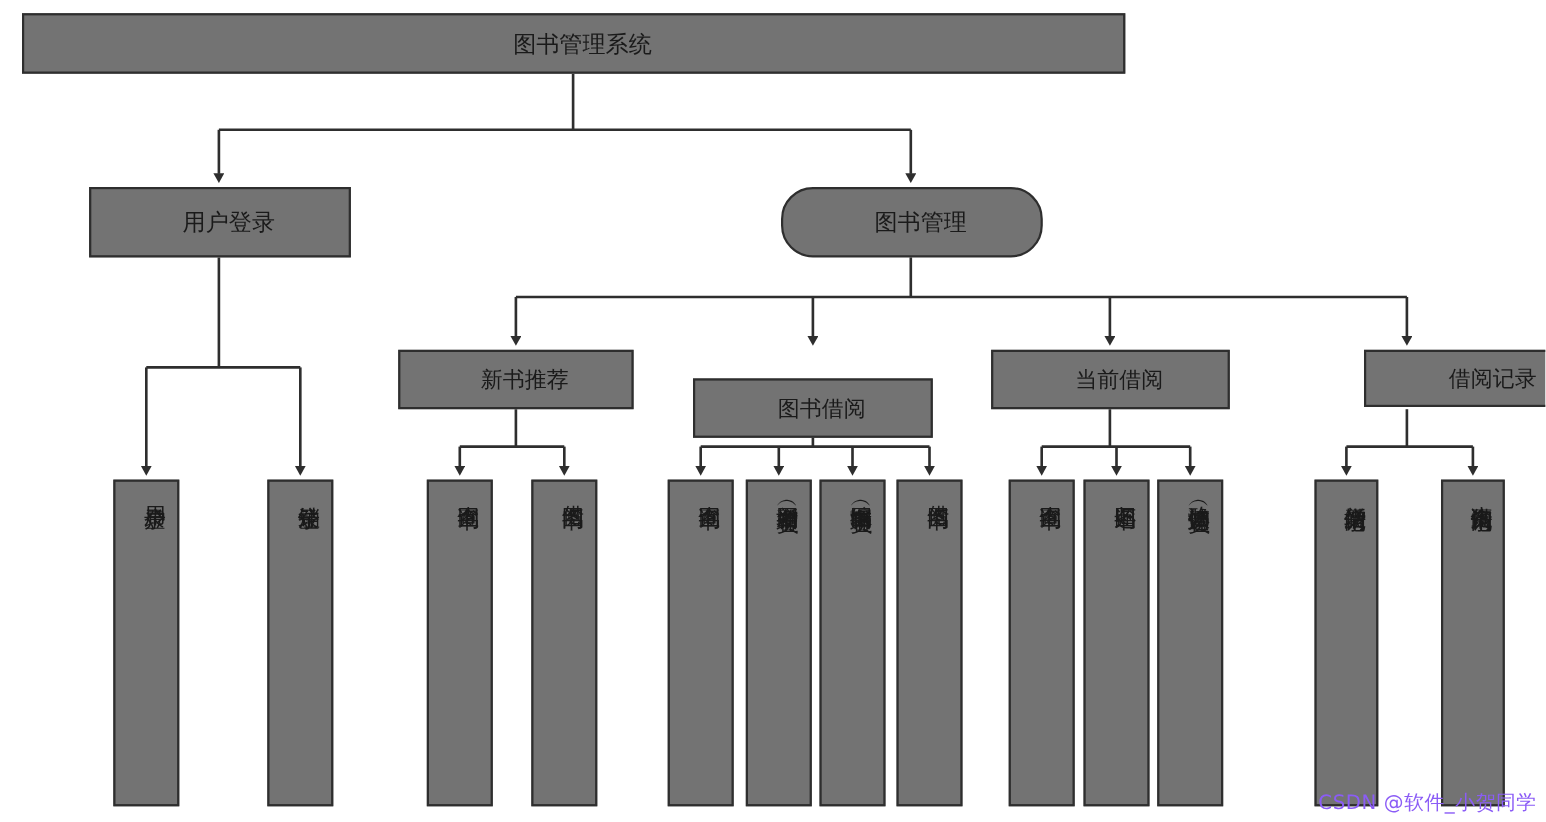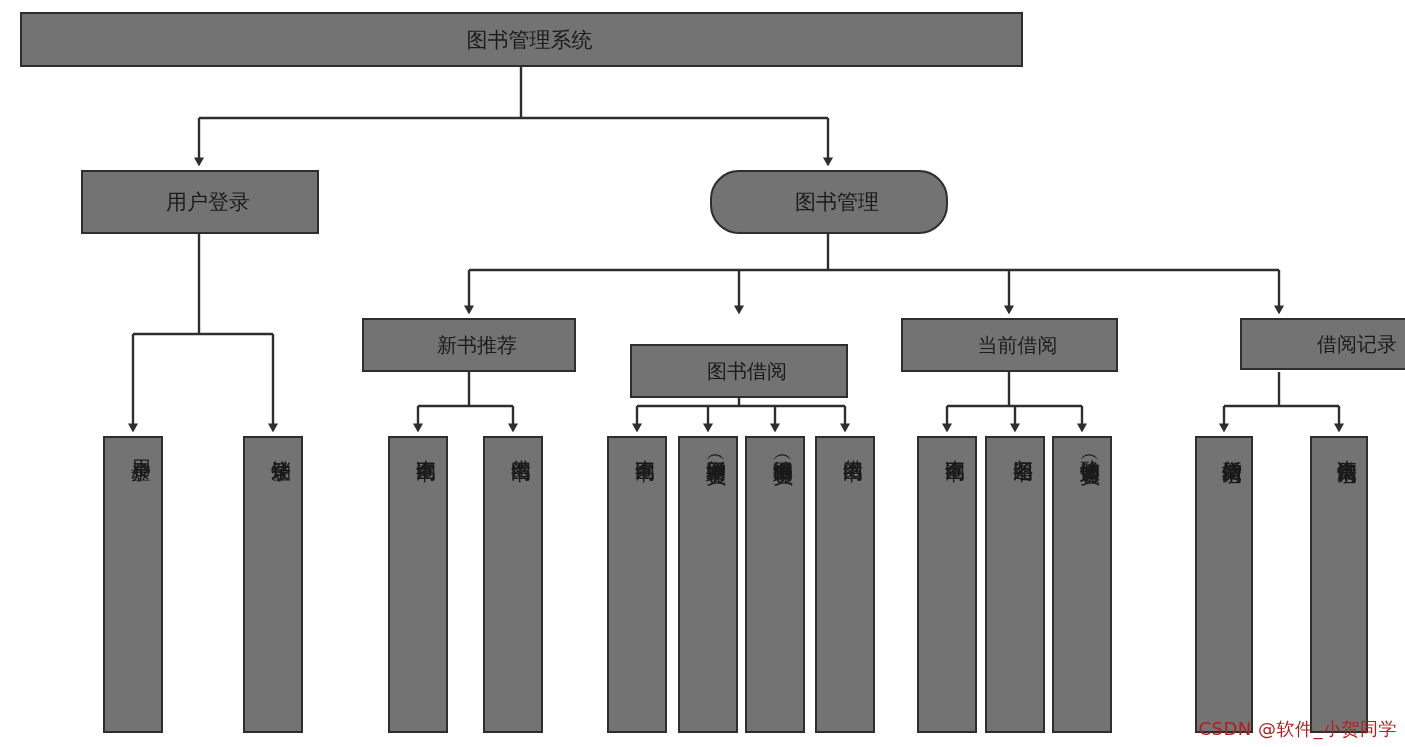--- a/index.html
+++ b/index.html
@@ -50,21 +50,21 @@
     font-size: 20px;
     line-height: 1.05;
     letter-spacing: 1px;
     white-space: nowrap;
   }
   .watermark {
     position: absolute;
     right: 8px;
     bottom: 6px;
     font-size: 18px;
-    color: #b91c1c;
+    color: #8b5cf6;
     z-index: 6;
     white-space: nowrap;
     letter-spacing: 0.5px;
     margin-left: 20px;
   }
 </style>
 </head>
 <body>
 
 <div id="canvas">

